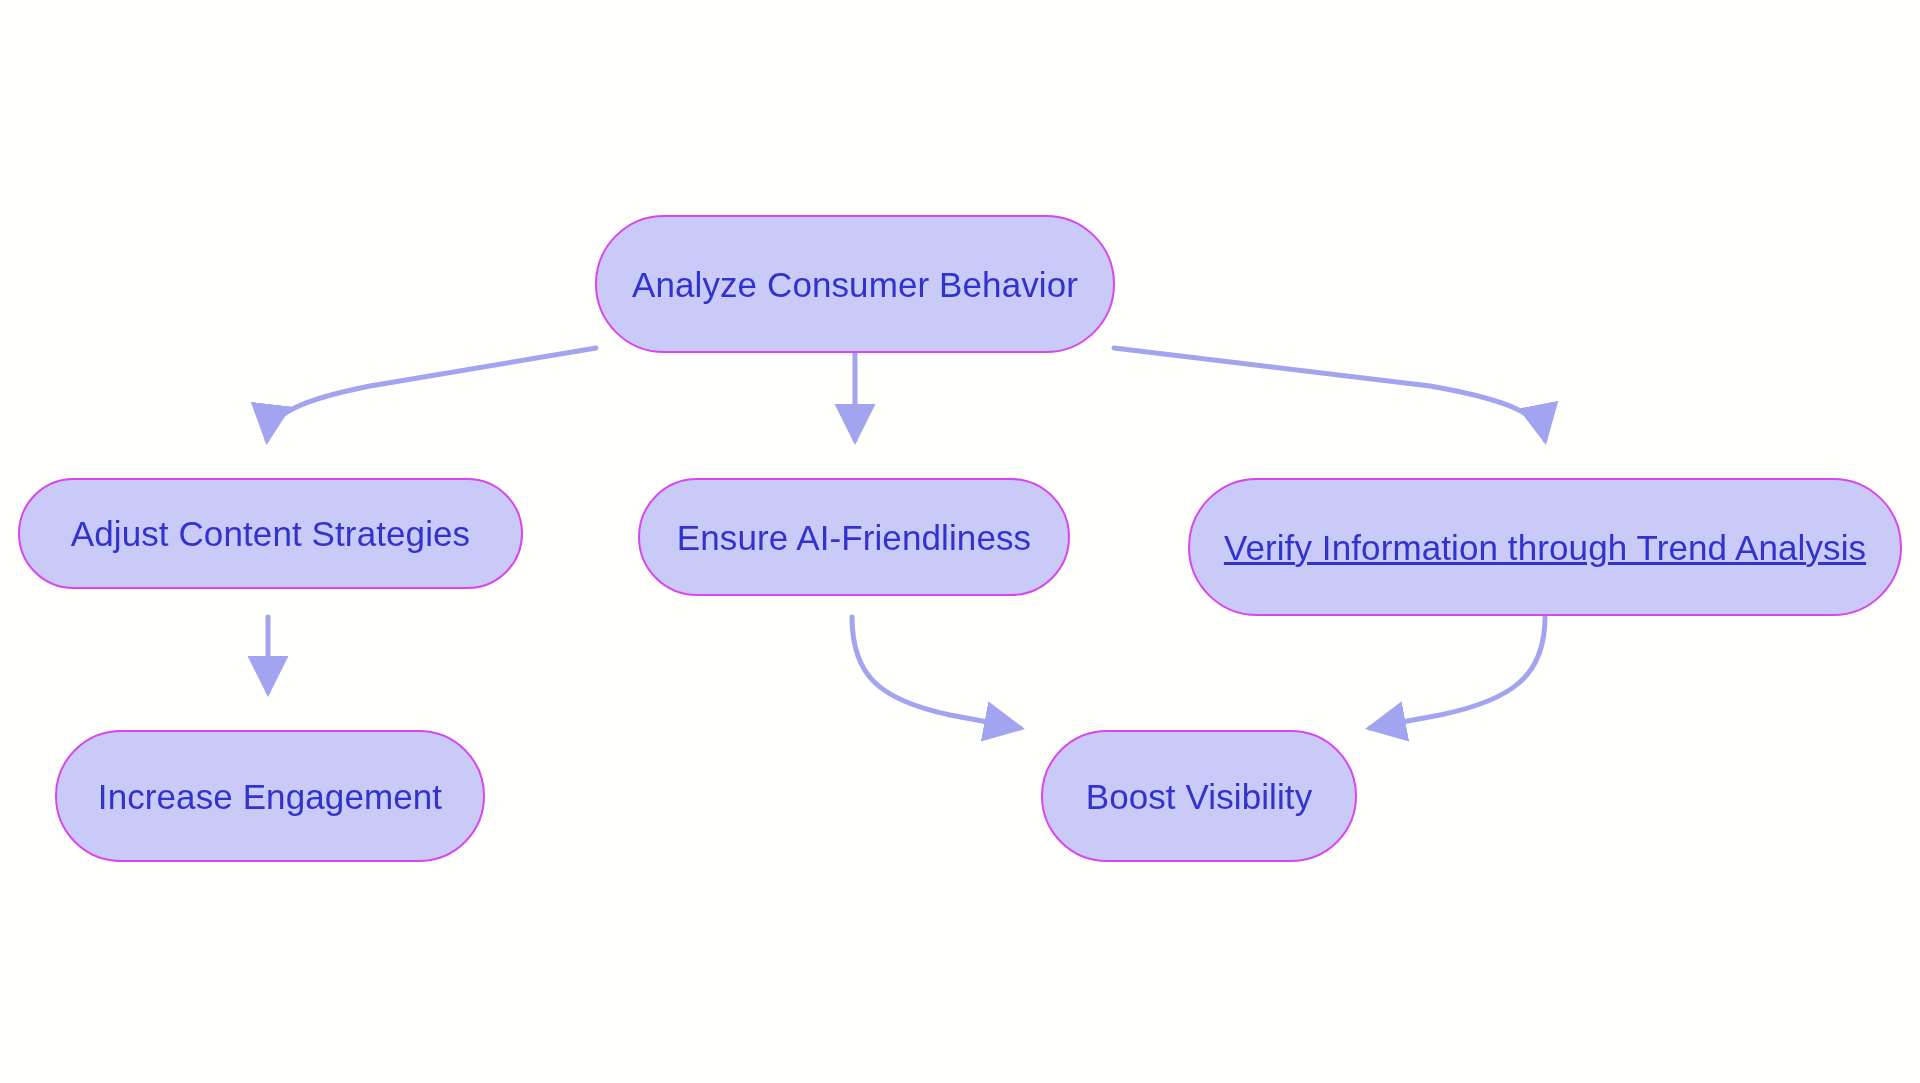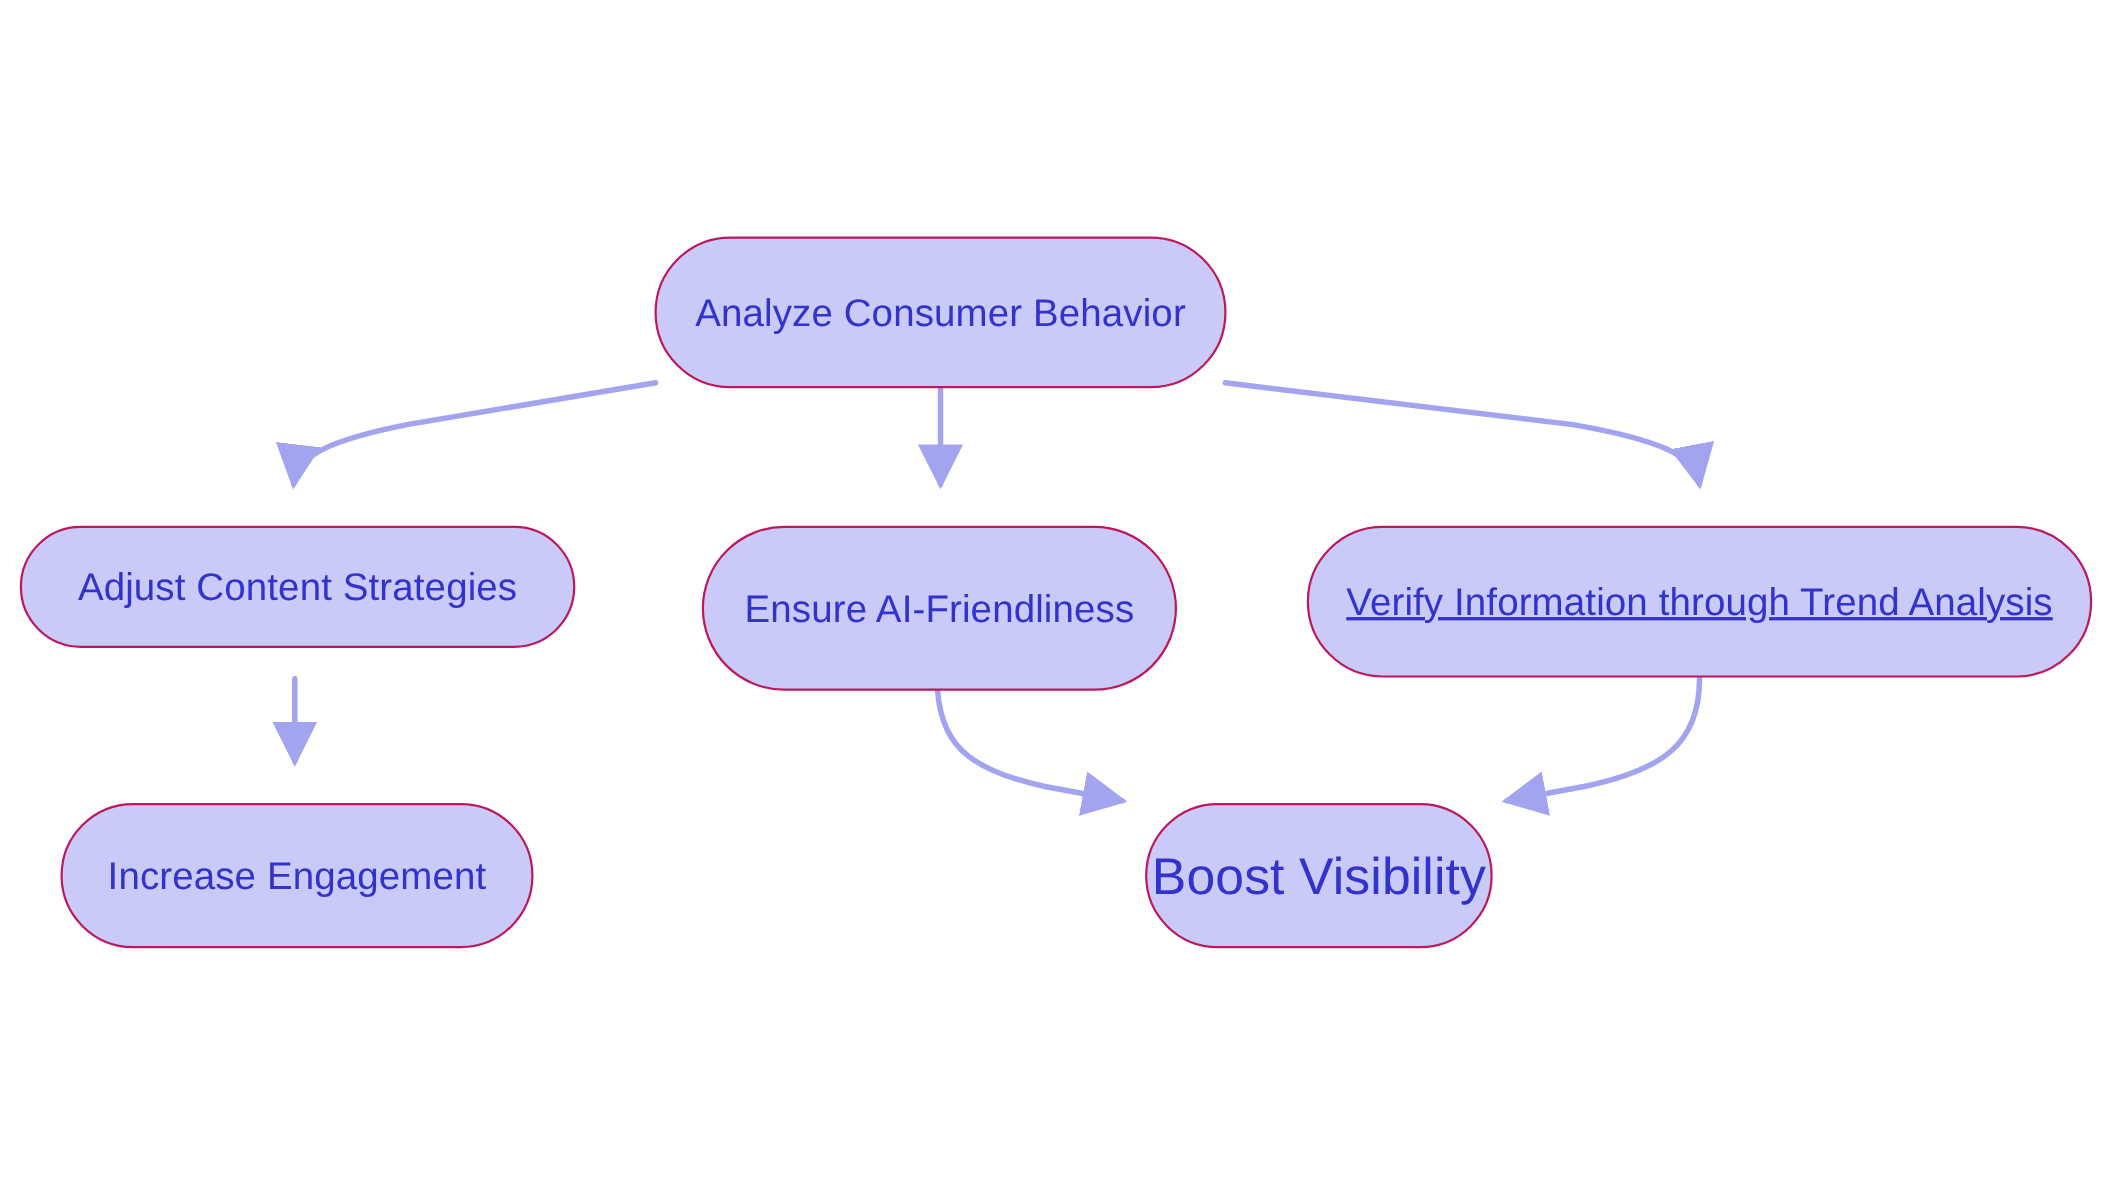--- a/index.html
+++ b/index.html
@@ -28,39 +28,39 @@
     height: 1083px;
     pointer-events: none;
   }
   .node {
     position: absolute;
     box-sizing: border-box;
     display: flex;
     align-items: center;
     justify-content: center;
     background: #c9caf8;
-    border: 2px solid #be185d;
+    border: 2px solid #d946ef;
     border-radius: 9999px;
     color: #3232cc;
     text-align: center;
     white-space: nowrap;
     letter-spacing: 0.1px;
   }
   .node-label {
     display: block;
     line-height: 1;
   }
 
   
   #node-analyze        { left: 595px;  top: 215px; width: 520px; height: 138px; font-size: 35px; }
   #node-adjust         { left: 18px;   top: 478px; width: 505px; height: 111px; font-size: 35px; }
-  #node-ensure         { left: 638px;  top: 478px; width: 432px; height: 150px; font-size: 35px; }
+  #node-ensure         { left: 638px;  top: 478px; width: 432px; height: 118px; font-size: 35px; }
   #node-verify         { left: 1188px; top: 478px; width: 714px; height: 138px; font-size: 35px; text-decoration: underline; }
   #node-increase       { left: 55px;   top: 730px; width: 430px; height: 132px; font-size: 35px; }
-  #node-boost          { left: 1041px; top: 730px; width: 316px; height: 132px; font-size: 47px; }
+  #node-boost          { left: 1041px; top: 730px; width: 316px; height: 132px; font-size: 35px; }
 </style>
 </head>
 <body>
 
 <div id="flow-root">
 
   <svg id="edge-layer" viewBox="0 0 1920 1083" width="1920" height="1083" xmlns="http://www.w3.org/2000/svg">
     <defs>
       <marker id="arrowhead" markerWidth="9" markerHeight="9" refX="7.2" refY="4.5" orient="auto" markerUnits="strokeWidth">
         <path d="M0,0.4 L8.2,4.5 L0,8.6 Z" fill="#a3a4ef"></path>

